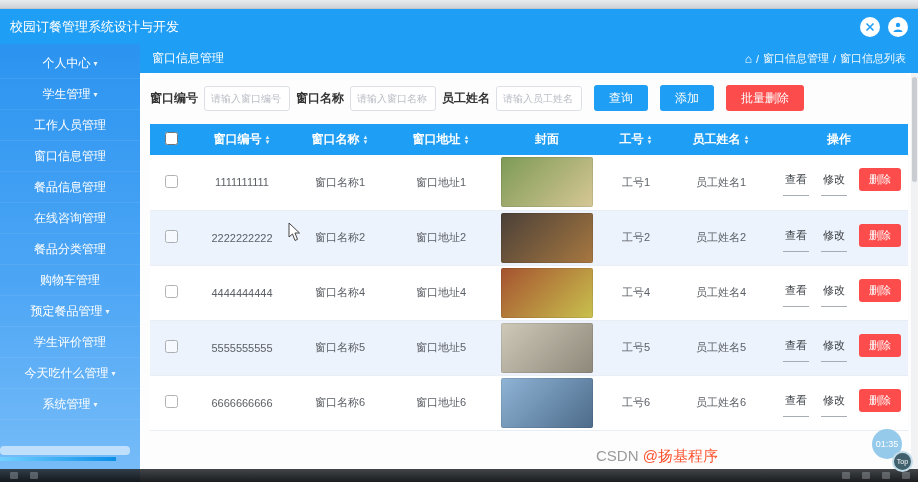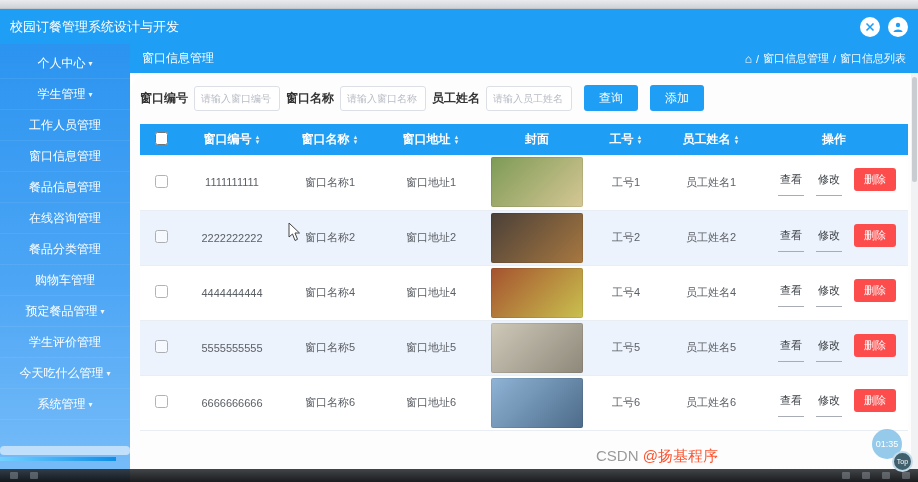--- a/index.html
+++ b/index.html
@@ -11,21 +11,21 @@
 
   .app-header { height:35px; background:var(--primary,#1e9ef4); display:flex; align-items:center;
                 justify-content:space-between; padding:0 10px; }
   .app-title { color:#fff; font-size:13px; white-space:nowrap; }
   .header-icons { display:flex; gap:8px; }
   .hicon { width:20px; height:20px; border-radius:50%; background:#fff; display:flex;
            align-items:center; justify-content:center; cursor:pointer; }
 
   .body-wrap { display:flex; height:438px; }
 
-  .sidebar { width:130px; flex-shrink:0; padding-top:4px;
+  .sidebar { width:140px; flex-shrink:0; padding-top:4px;
              background:linear-gradient(180deg,#2b94f0 0%,#4da6f5 55%,#79bdf8 100%); }
   .side-item { height:31px; display:flex; align-items:center; justify-content:center; gap:3px;
                color:#fff; font-size:12px; white-space:nowrap; cursor:pointer;
                border-bottom:1px solid rgba(255,255,255,0.07); }
   .caret { font-size:8px; opacity:.9; }
 
   .main { flex:1; display:flex; flex-direction:column; min-width:0; }
   .page-header { height:29px; background:var(--primary,#1e9ef4); color:#fff; display:flex;
                  align-items:center; justify-content:space-between; padding:0 12px; }
   .page-title { font-size:12px; }
@@ -169,20 +169,21 @@
     <div class="content">
       <div class="search-bar">
         <span class="f-label">窗口编号</span>
         <input class="f-input" placeholder="请输入窗口编号" style="">
         <span class="f-label">窗口名称</span>
         <input class="f-input" placeholder="请输入窗口名称" style="">
         <span class="f-label">员工姓名</span>
         <input class="f-input" placeholder="请输入员工姓名" style="">
         <button class="btn btn-blue">查询</button>
         <button class="btn btn-blue">添加</button>
+        <button class="btn btn-red">批量删除</button>
       </div>
 
       <table>
         <colgroup>
           <col style="width:42px">
             <col style="width:100px">
             <col style="width:96px">
             <col style="width:106px">
           <col style="width:106px">
             <col style="width:72px">

